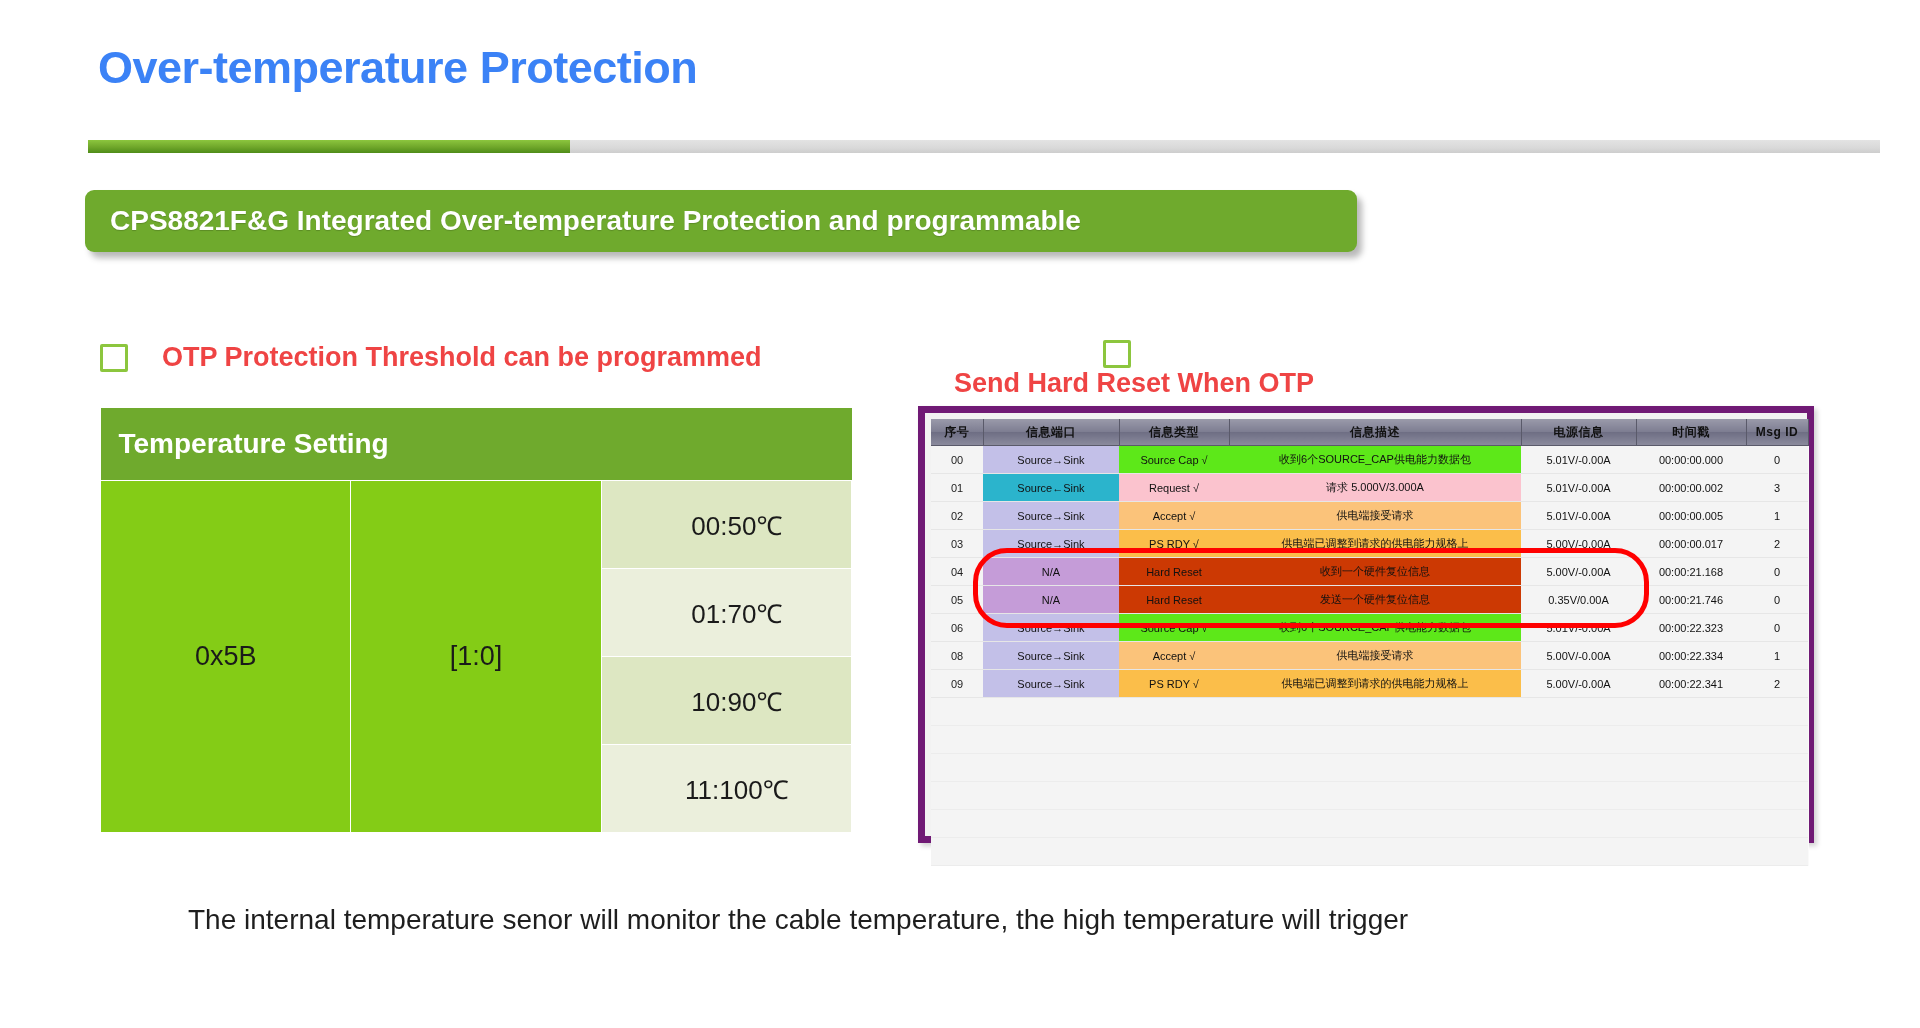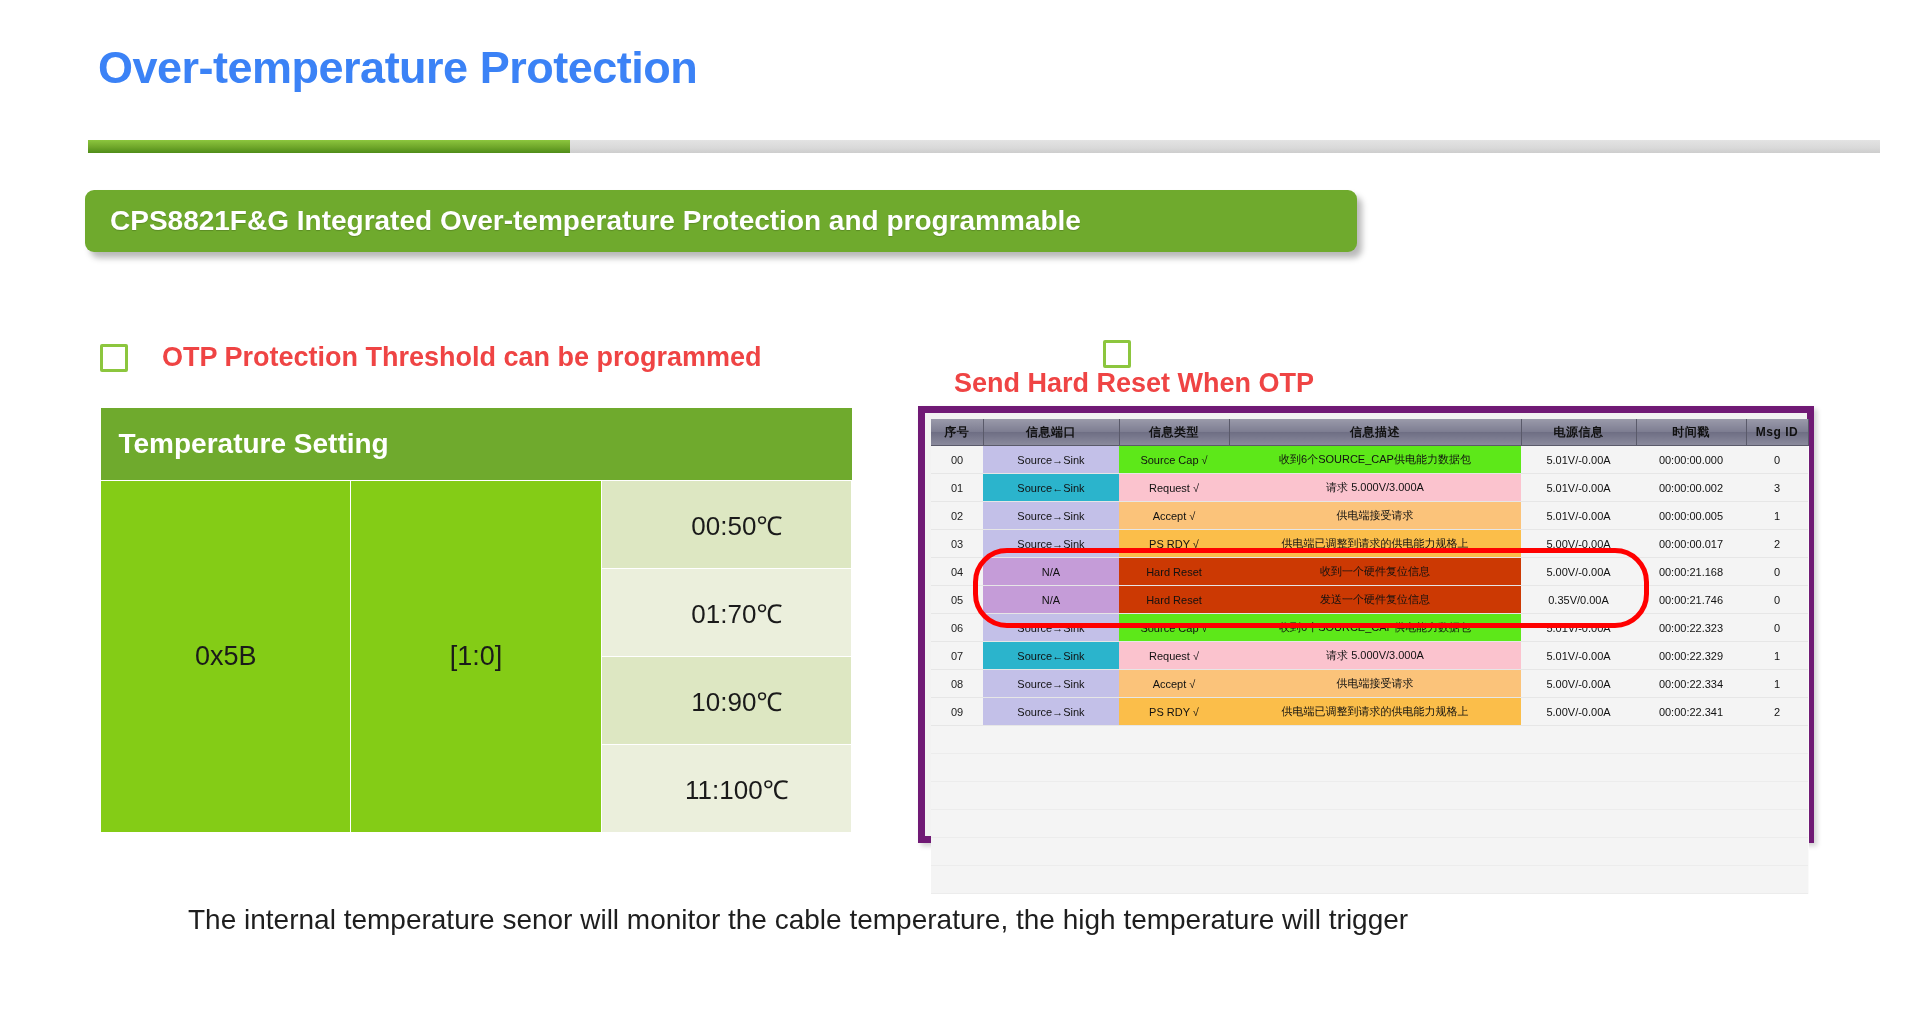--- a/index.html
+++ b/index.html
@@ -293,29 +293,20 @@
         <tr>
           <td class="c-idx">06</td>
           <td class="p-lav">Source→Sink</td>
           <td class="t-green">Source Cap √</td>
           <td class="d-green">收到6个SOURCE_CAP供电能力数据包</td>
           <td class="c-plain">5.01V/-0.00A</td>
           <td class="c-plain">00:00:22.323</td>
           <td class="c-plain">0</td>
         </tr>
         <tr>
-          <td class="c-idx">07</td>
-          <td class="p-teal">Source←Sink</td>
-          <td class="t-pink">Request √</td>
-          <td class="d-pink">请求 5.000V/3.000A</td>
-          <td class="c-plain">5.01V/-0.00A</td>
-          <td class="c-plain">00:00:22.329</td>
-          <td class="c-plain">1</td>
-        </tr>
-        <tr>
           <td class="c-idx">08</td>
           <td class="p-lav">Source→Sink</td>
           <td class="t-orange">Accept √</td>
           <td class="d-orange">供电端接受请求</td>
           <td class="c-plain">5.00V/-0.00A</td>
           <td class="c-plain">00:00:22.334</td>
           <td class="c-plain">1</td>
         </tr>
         <tr>
           <td class="c-idx">09</td>

